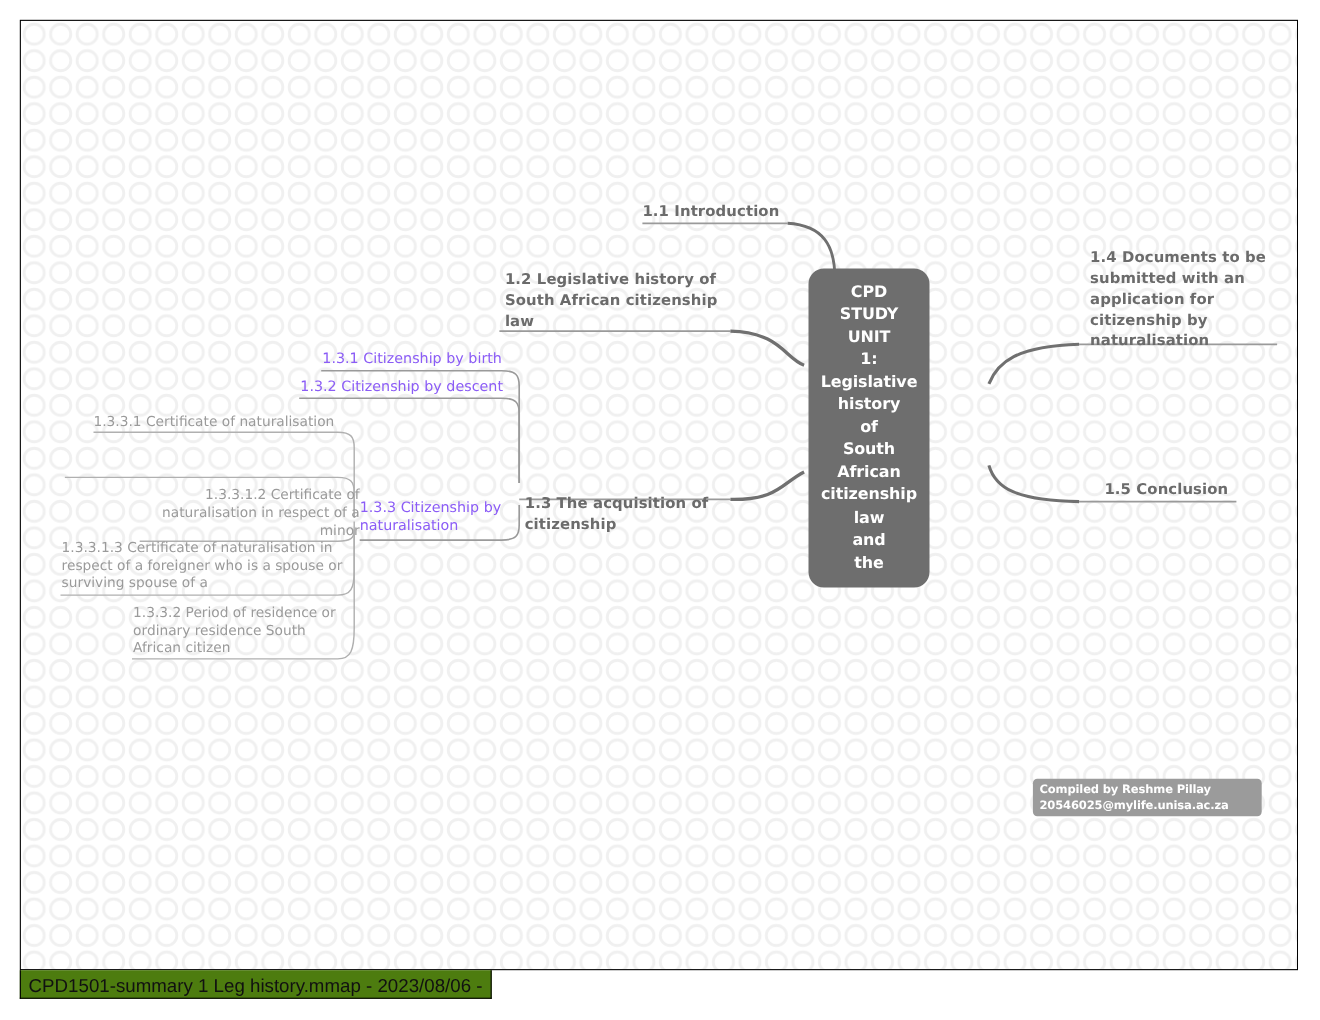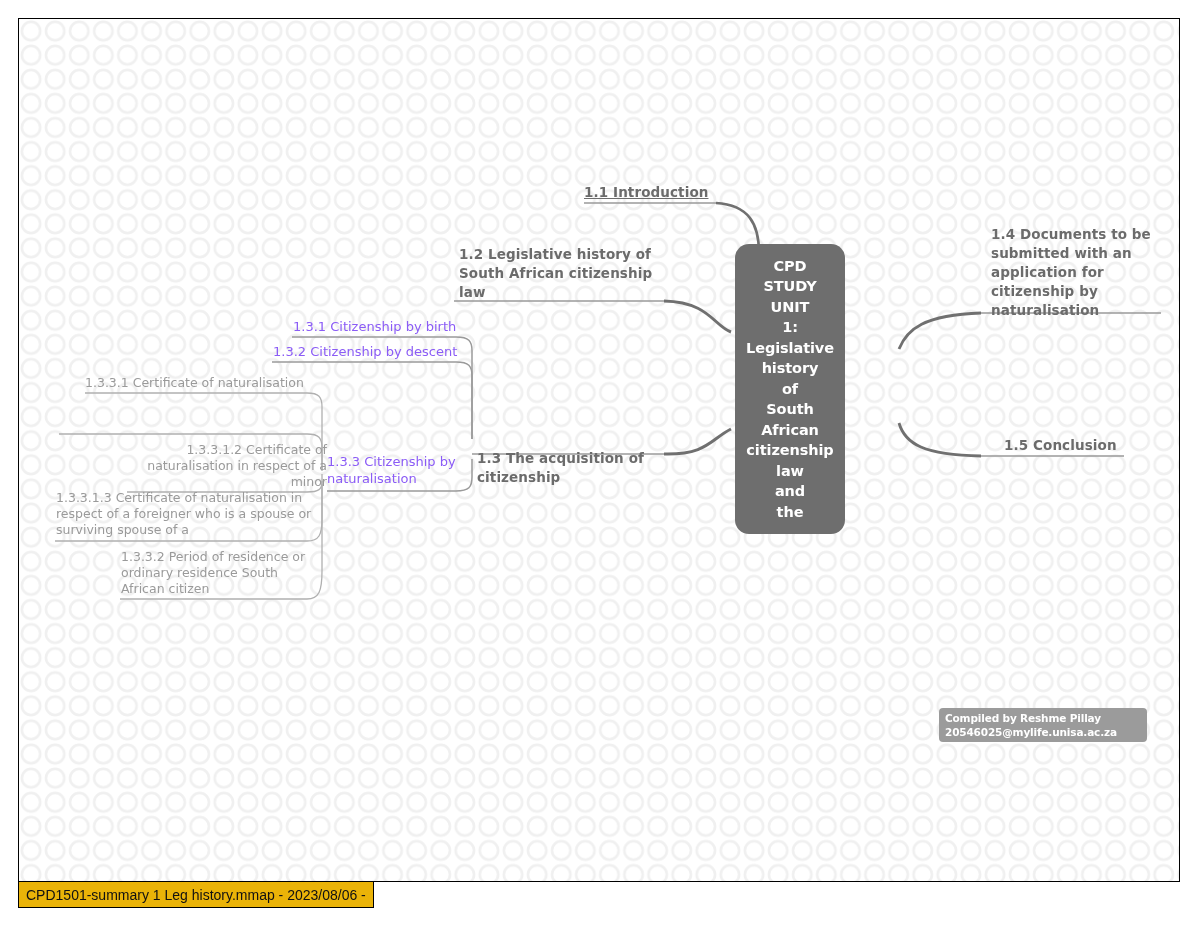--- a/index.html
+++ b/index.html
@@ -126,23 +126,23 @@
   
   #footer {
     position: absolute;
     left: 18px;
     top: 882px;
     height: 26px;
     border: 1px solid #000000;
     border-top: none;
     box-sizing: border-box;
     padding: 5px 7px 0 7px;
-    font-size: 14px;
+    font-size: 17px;
     color: #111111;
-    background: #eab308;
+    background: #4d7c0f;
     white-space: nowrap;
     z-index: 4;
     font-family: "Liberation Sans", sans-serif;
   }
 </style>
 </head>
 <body>
 
 <div id="app">
 
@@ -204,21 +204,21 @@
 history
 of
 South
 African
 citizenship
 law
 and
 the</span>
     </div>
 
-    <div class="node topic-l1" style="left:565px; top:164px; width:170px; text-align:left;text-decoration:underline;">
+    <div class="node topic-l1" style="left:565px; top:164px; width:170px; text-align:left;">
       <span class="topic-text">1.1 Introduction</span>
     </div>
 
     <div class="node topic-l1" style="left:440px; top:226px; width:215px; text-align:left;">
       <span class="topic-text">1.2 Legislative history of
 South African citizenship
 law</span>
     </div>
 
     <div class="node topic-l1" style="left:458px; top:398px; width:200px; text-align:left;margin-top:32px;">

